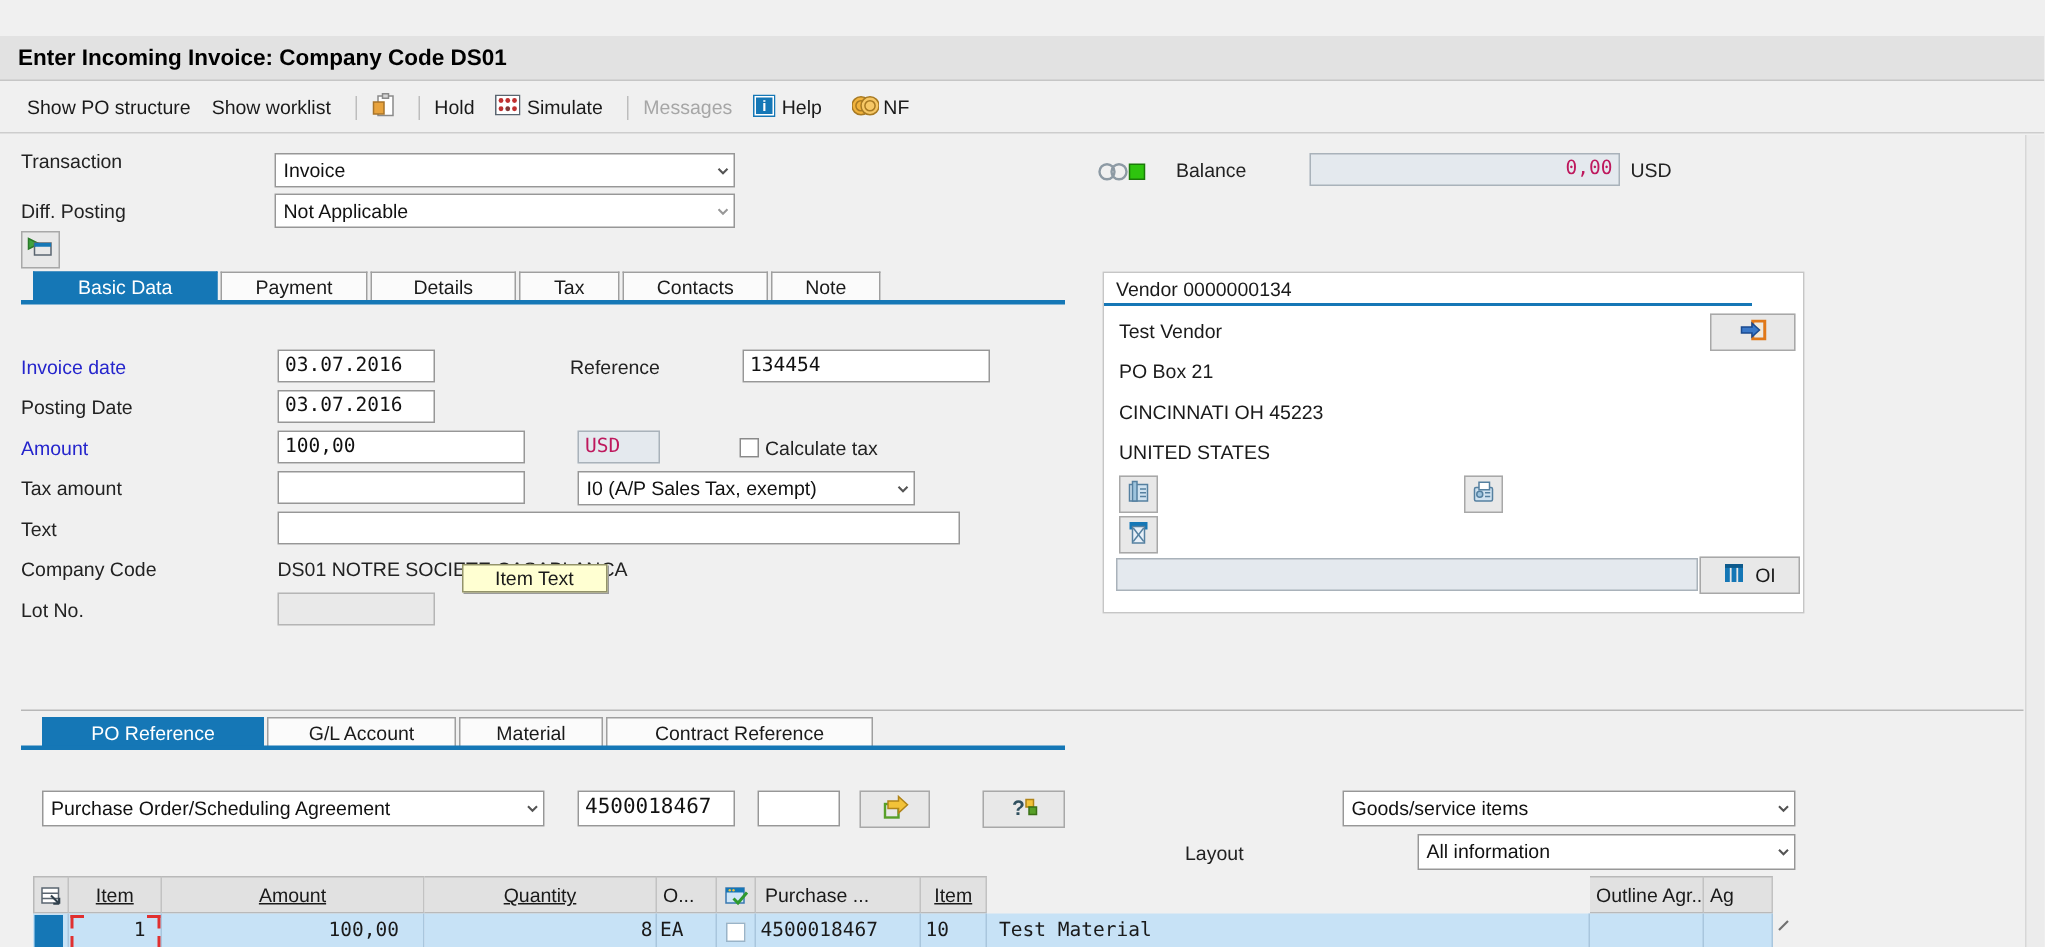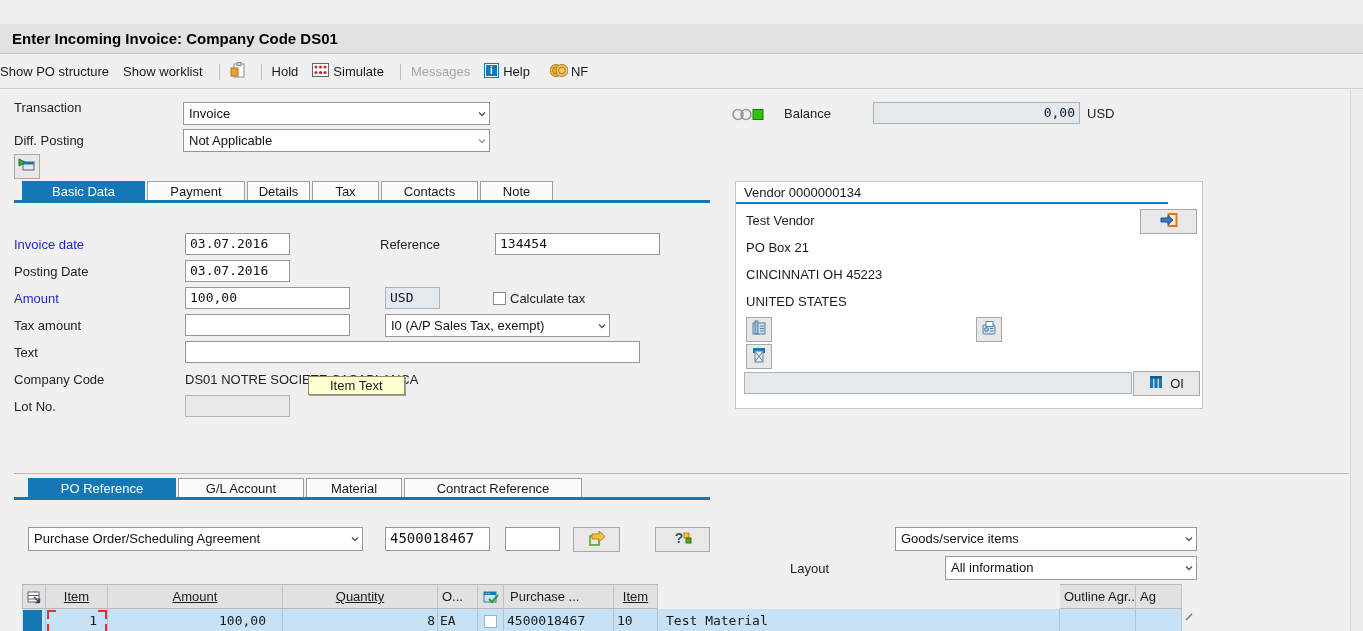--- a/index.html
+++ b/index.html
@@ -2,30 +2,30 @@
 <html><head>
 <meta charset="utf-8">
 <style>
   html,body{margin:0;padding:0;background:#f0f0f0;}
   .app{position:relative;width:1363px;height:631px;background:#f0f0f0;
        font-family:"Liberation Sans",sans-serif;font-size:13px;color:#1a1a1a;overflow:hidden;margin-top:24px;}
   .titlebar{position:absolute;left:0;top:0;width:1363px;height:30px;background:#e2e2e2;
        border-bottom:1px solid #c6c6c6;line-height:30px;padding-left:12px;box-sizing:border-box;
        font-weight:bold;font-size:15px;color:#000;}
   .toolbar{position:absolute;left:0;top:31px;width:1363px;height:34px;background:#f0f0f0;
-       border-bottom:1px solid #cdcdcd;display:flex;align-items:center;box-sizing:border-box;}
+       border-bottom:1px solid #cdcdcd;display:flex;align-items:center;padding-left:18px;box-sizing:border-box;}
   .tb-item{margin-right:14px;white-space:nowrap;cursor:default;}
   .tb-sep{width:1px;height:16px;background:#bdbdbd;margin:0 10px 0 2px;}
   .tb-gray{color:#a6a6a6;}
   .icon16{display:inline-block;vertical-align:middle;}
   .lbl{position:absolute;white-space:nowrap;color:#222;}
   .lbl-blue{color:#2525cc;}
   .input{position:absolute;box-sizing:border-box;border:1px solid #979797;background:#fff;
        font-family:"DejaVu Sans Mono",monospace;font-size:13px;padding:2px 4px;color:#111;}
-  .ro{background:#e4e9ee;border:1px solid #a9b2ba;color:#0f172a;}
+  .ro{background:#e4e9ee;border:1px solid #a9b2ba;color:#be185d;}
   .dis{background:#e9e9e9;border:1px solid #b5b5b5;color:#a0a0a0;}
   .right{text-align:right;}
   .sel{position:absolute;box-sizing:border-box;border:1px solid #979797;background:#fff;
        font-size:13px;padding:3px 18px 2px 5px;white-space:nowrap;overflow:hidden;color:#111;}
   .sel .chev{position:absolute;right:3px;top:50%;margin-top:-4px;width:8px;height:8px;}
   .chev svg{display:block;}
   .btn{position:absolute;box-sizing:border-box;border:1px solid #a8a8a8;background:#e8e8e8;
        display:flex;align-items:center;justify-content:center;cursor:default;}
   .tabs{position:absolute;display:flex;}
   .tab{box-sizing:border-box;height:21px;line-height:19px;text-align:center;
@@ -136,21 +136,21 @@
         <rect x="21" y="1.5" width="10" height="10" fill="#2ec40e" stroke="#1a7a08"></rect>
       </svg>
   </span>
   <span class="lbl" style="left:784px;top:82px">Balance</span>
   <div class="input ro right" style="left:873px;top:78px;width:207px;height:22px">0,00</div>
   <span class="lbl" style="left:1087px;top:82px">USD</span>
 
   <div class="tabs" style="left:22px;top:157px">
     <div class="tab active" style="width:123px">Basic Data</div>
     <div class="tab" style="width:98px">Payment</div>
-    <div class="tab" style="width:63px">Details</div>
+    <div class="tab" style="width:97px">Details</div>
     <div class="tab" style="width:67px">Tax</div>
     <div class="tab" style="width:97px">Contacts</div>
     <div class="tab" style="width:73px">Note</div>
   </div>
   <div class="tabline" style="left:14px;top:176px;width:696px"></div>
 
   <span class="lbl lbl-blue" style="left:14px;top:213px">Invoice date</span>
   <div class="input" style="left:185px;top:209px;width:105px;height:22px">03.07.2016</div>
   <span class="lbl" style="left:380px;top:213px">Reference</span>
   <div class="input" style="left:495px;top:209px;width:165px;height:22px">134454</div>

